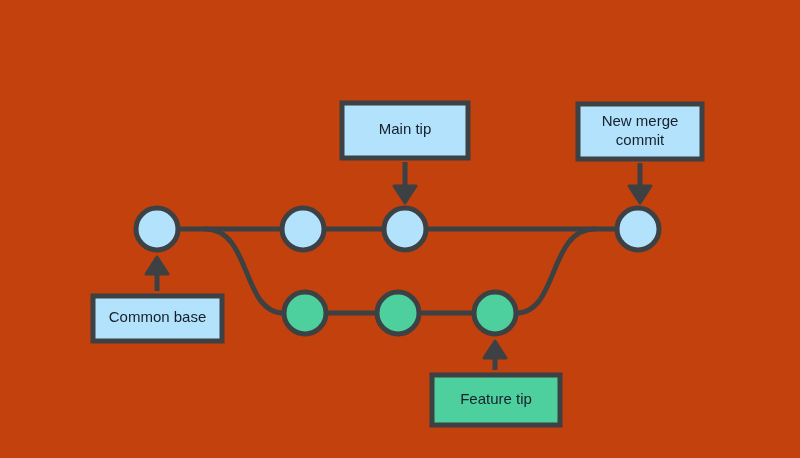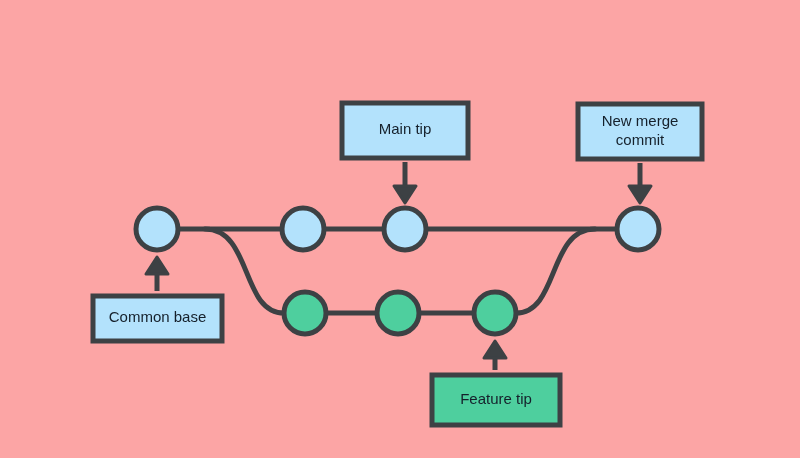--- a/index.html
+++ b/index.html
@@ -8,21 +8,21 @@
     padding: 0;
     background: #ffffff;
   }
   body {
     font-family: "Liberation Sans", sans-serif;
   }
   #canvas {
     position: relative;
     width: 800px;
     height: 458px;
-    background: #fca5a5;
+    background: #c2410c;
     overflow: hidden;
   }
   #diagram-svg {
     position: absolute;
     top: 0;
     left: 0;
     width: 800px;
     height: 458px;
     display: block;
   }

